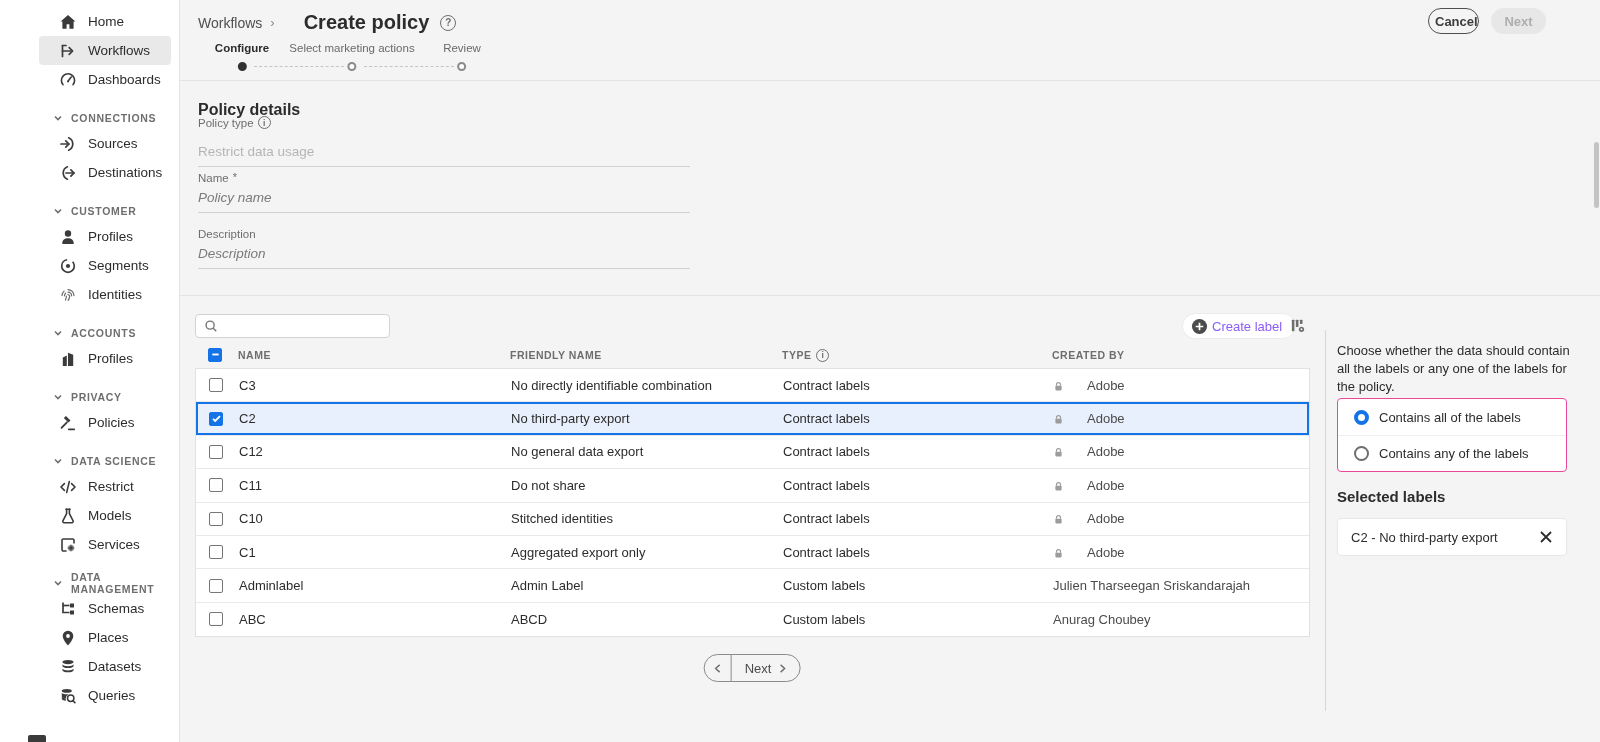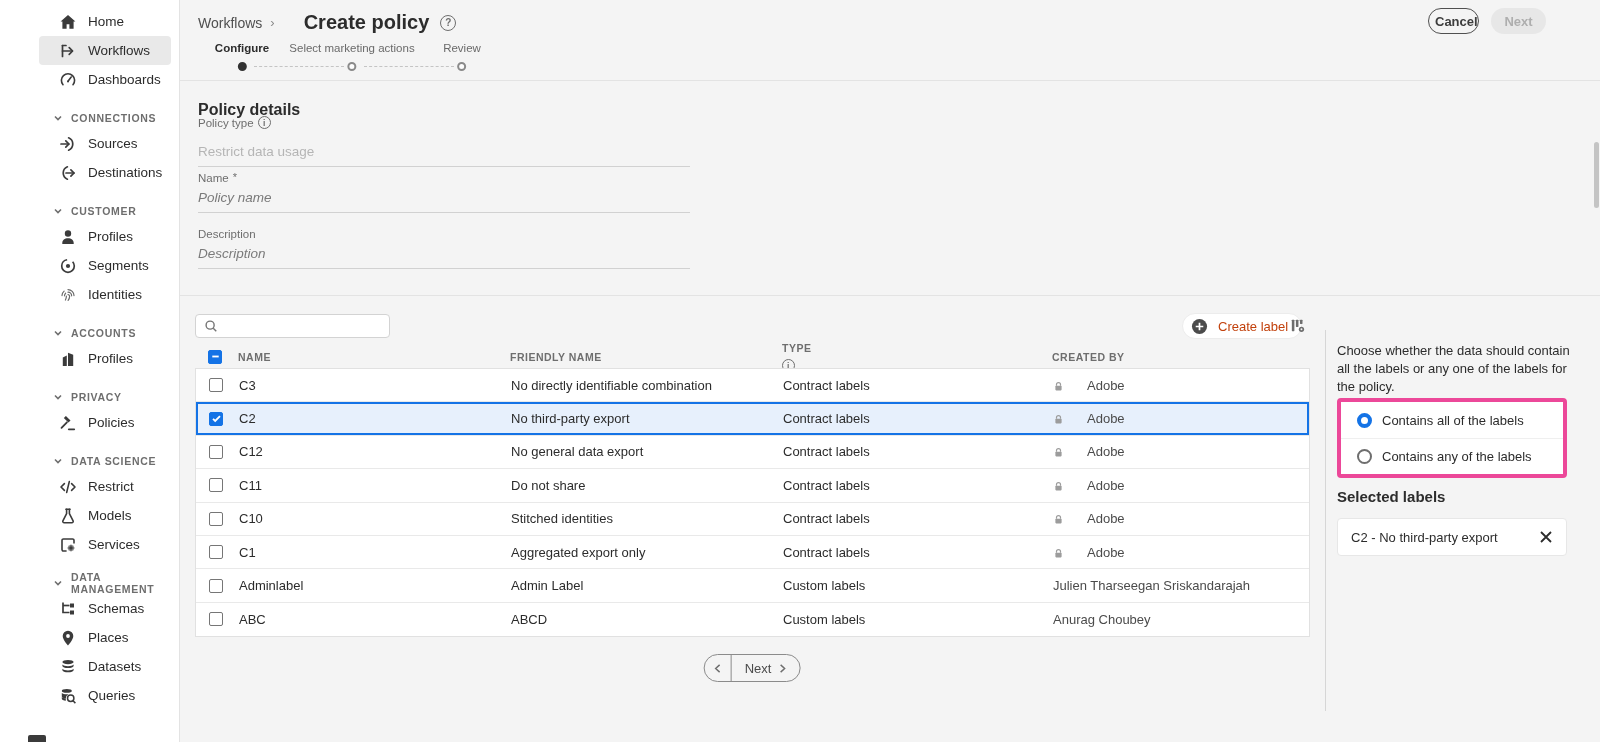--- a/index.html
+++ b/index.html
@@ -45,44 +45,44 @@
   .field-label { position:absolute; left:18px; font-size:11.5px; color:#6e6e6e; display:flex; align-items:center; gap:4px; }
   .req { color:#6e6e6e; font-size:11px; position:relative; top:-1px; }
   .info-icon { width:13px; height:13px; border:1.2px solid #6e6e6e; border-radius:50%; color:#6e6e6e; font-size:8.5px; font-weight:700; display:inline-flex; align-items:center; justify-content:center; font-style:normal; }
   .input-line { position:absolute; left:18px; width:492px; border:none; border-bottom:1px solid #d1d1d1; background:transparent; font-size:13.5px; padding:0 0 7px 0; font-family:inherit; outline:none; }
   .ro-value { color:#b5b5b5;margin-top:8px; }
   .input-line::placeholder { color:#7a7a7a; font-style:italic; opacity:1; }
 
   
   .search-box { position:absolute; left:15px; top:314px; width:195px; height:24px; background:#fff; border:1px solid #d3d3d3; border-radius:4px; display:flex; align-items:center; gap:7px; padding-left:8px; }
   .search-box input { border:none; outline:none; background:transparent; flex:1; font-size:12.5px; font-family:inherit; min-width:0; }
-  .create-btn { position:absolute; left:1002px; top:313px; height:26px; padding:0 13px 0 8px; background:#fff; border:1px solid #ececec; border-radius:14px; display:flex; align-items:center; gap:10px; font-size:13px; color:#c2410c; font-family:inherit; cursor:pointer; }
+  .create-btn { position:absolute; left:1002px; top:313px; height:26px; padding:0 13px 0 8px; background:#fff; border:1px solid #ececec; border-radius:14px; display:flex; align-items:center; gap:4px; font-size:13px; color:#8b5cf6; font-family:inherit; cursor:pointer; }
   .colsettings { position:absolute; left:1109px; top:317px; cursor:pointer; display:inline-flex; }
 
   .thead { position:absolute; left:15px; top:342px; width:1115px; height:26px; display:grid; grid-template-columns:43px 272px 272px 270px 1fr; align-items:center; font-size:10.5px; font-weight:700; color:#6e6e6e; letter-spacing:.5px; }
   .th-check { padding-left:13px; }
-  .th-type { display:flex; align-items:flex-start; gap:5px;flex-direction:column; }
+  .th-type { display:flex; align-items:center; gap:5px; }
   .tbody { position:absolute; left:15px; top:368px; width:1115px; background:#fff; border:1px solid #e1e1e1; }
   .trow { display:grid; grid-template-columns:43px 272px 272px 270px 1fr; align-items:center; height:33.4px; border-bottom:1px solid #e9e9e9; font-size:13px; color:#2c2c2c; background:#fff; cursor:pointer; }
   .trow:last-child { border-bottom:none; }
   .trow.selected { background:#e7f0fc; box-shadow:inset 0 0 0 2px #1473e6; }
   .c-check { padding-left:13px; display:flex; }
   .checkbox { width:14px; height:14px; border:1.6px solid #767676; border-radius:2px; background:#fff; display:inline-flex; align-items:center; justify-content:center; cursor:pointer; }
   .checkbox.checked, .checkbox.indet { background:#1473e6; border-color:#1473e6; }
   .c-created { color:#4b4b4b; display:flex; align-items:center; gap:23px; }
   .lockwrap { display:inline-flex; position:relative; top:1px; }
 
   .pagination { position:absolute; left:572px; top:654px; transform:translateX(-50%); height:28px; border:1.6px solid #8b8b8b; border-radius:15px; display:flex; align-items:stretch; overflow:hidden; }
   .page-prev { width:27px; display:flex; align-items:center; justify-content:center; border-right:1.6px solid #8b8b8b; cursor:pointer; }
   .page-next { display:flex; align-items:center; gap:7px; padding:0 13px; font-size:13px; color:#4b4b4b; cursor:pointer; }
 
   
   .vdivider { position:absolute; left:1145px; top:330px; height:381px; border-left:1px solid #d6d6d6; }
   .panel-desc { position:absolute; left:1157px; top:329px; width:236px; font-size:13px; line-height:1.38; color:#2c2c2c; }
-  .radio-card { position:absolute; left:1157px; top:398px; width:230px; background:#fff; border:4px solid #ec4899; border-radius:4px; }
+  .radio-card { position:absolute; left:1157px; top:398px; width:230px; background:#fff; border:1px solid #ec4899; border-radius:4px; }
   .radio-row { height:36px; display:flex; align-items:center; gap:10px; padding-left:16px; font-size:13px; color:#2c2c2c; cursor:pointer; }
   .radio-row + .radio-row { border-top:1px solid #efefef; }
   .radio { width:15px; height:15px; border-radius:50%; border:2px solid #6e6e6e; background:#fff; flex:0 0 auto; }
   .radio.on { border:4.8px solid #1473e6; }
   .sel-heading { position:absolute; left:1157px; top:488px; font-size:15px; font-weight:700; color:#2c2c2c; }
   .sel-card { position:absolute; left:1157px; top:518px; width:230px; height:38px; background:#fff; border:1px solid #e7e7e7; border-radius:4px; display:flex; align-items:center; justify-content:space-between; padding:0 13px; font-size:13px; color:#2c2c2c; }
   .close-x { display:inline-flex; cursor:pointer; }
 
   .scroll-thumb { position:absolute; right:1px; top:142px; width:5px; height:66px; background:#c4c4c4; border-radius:3px; }
 </style>

